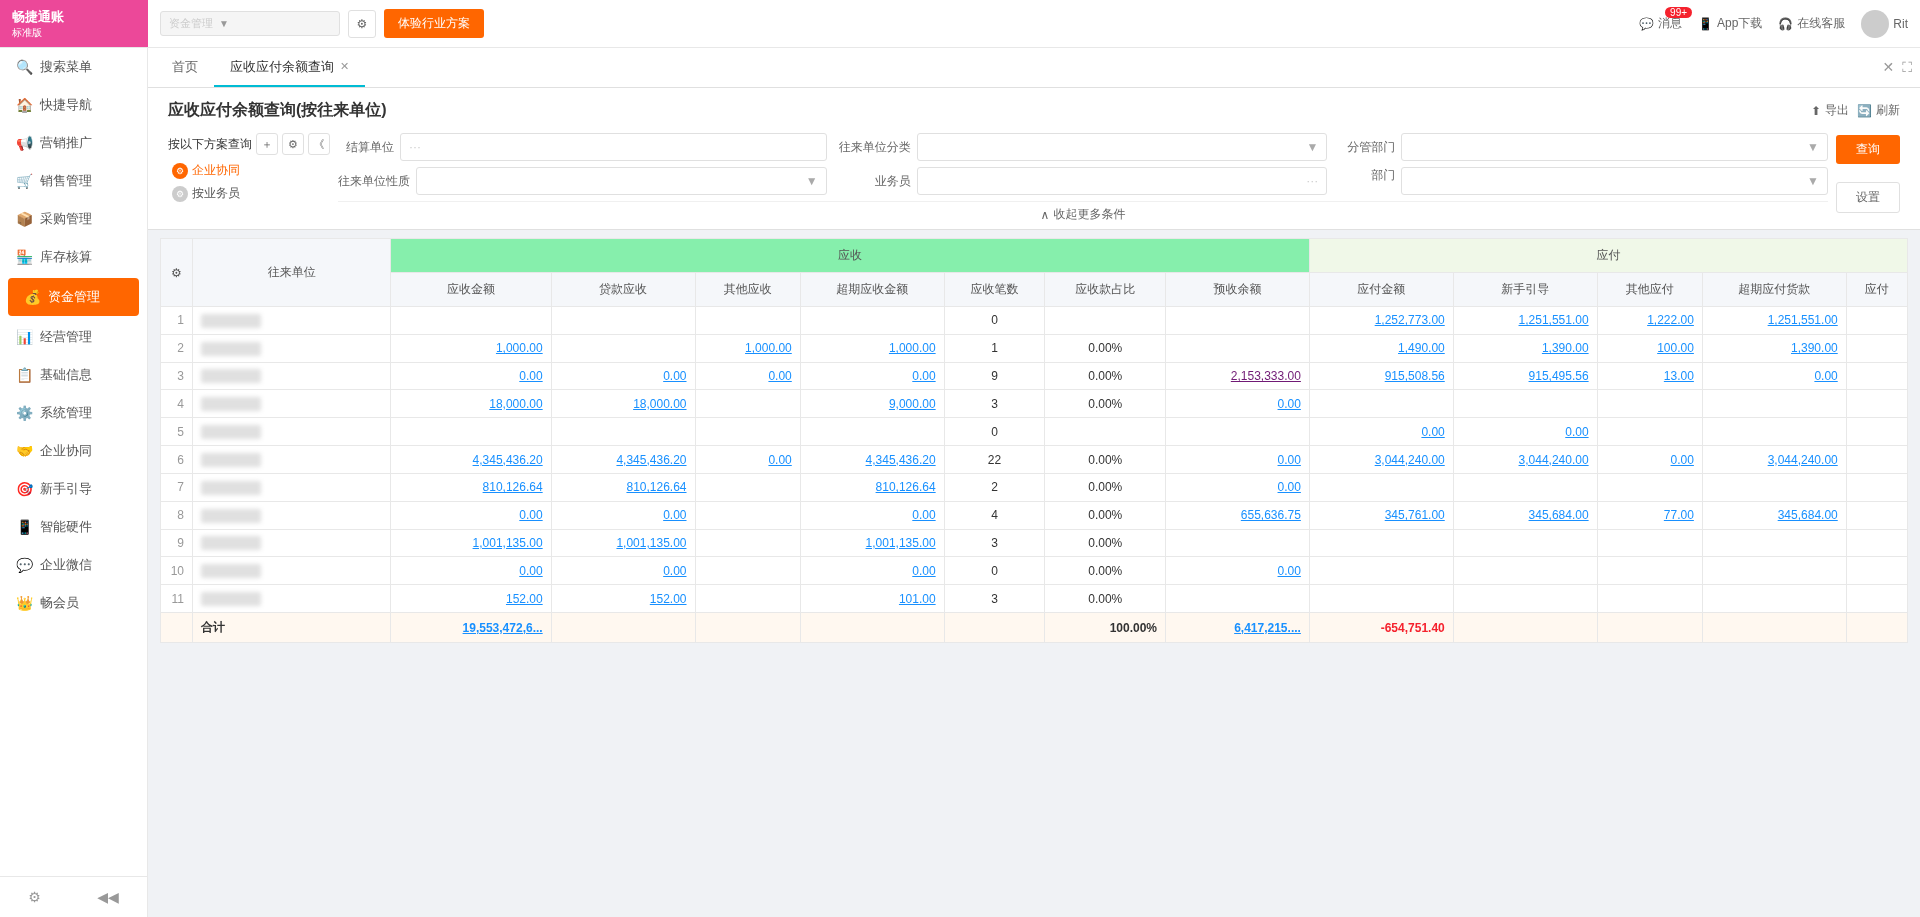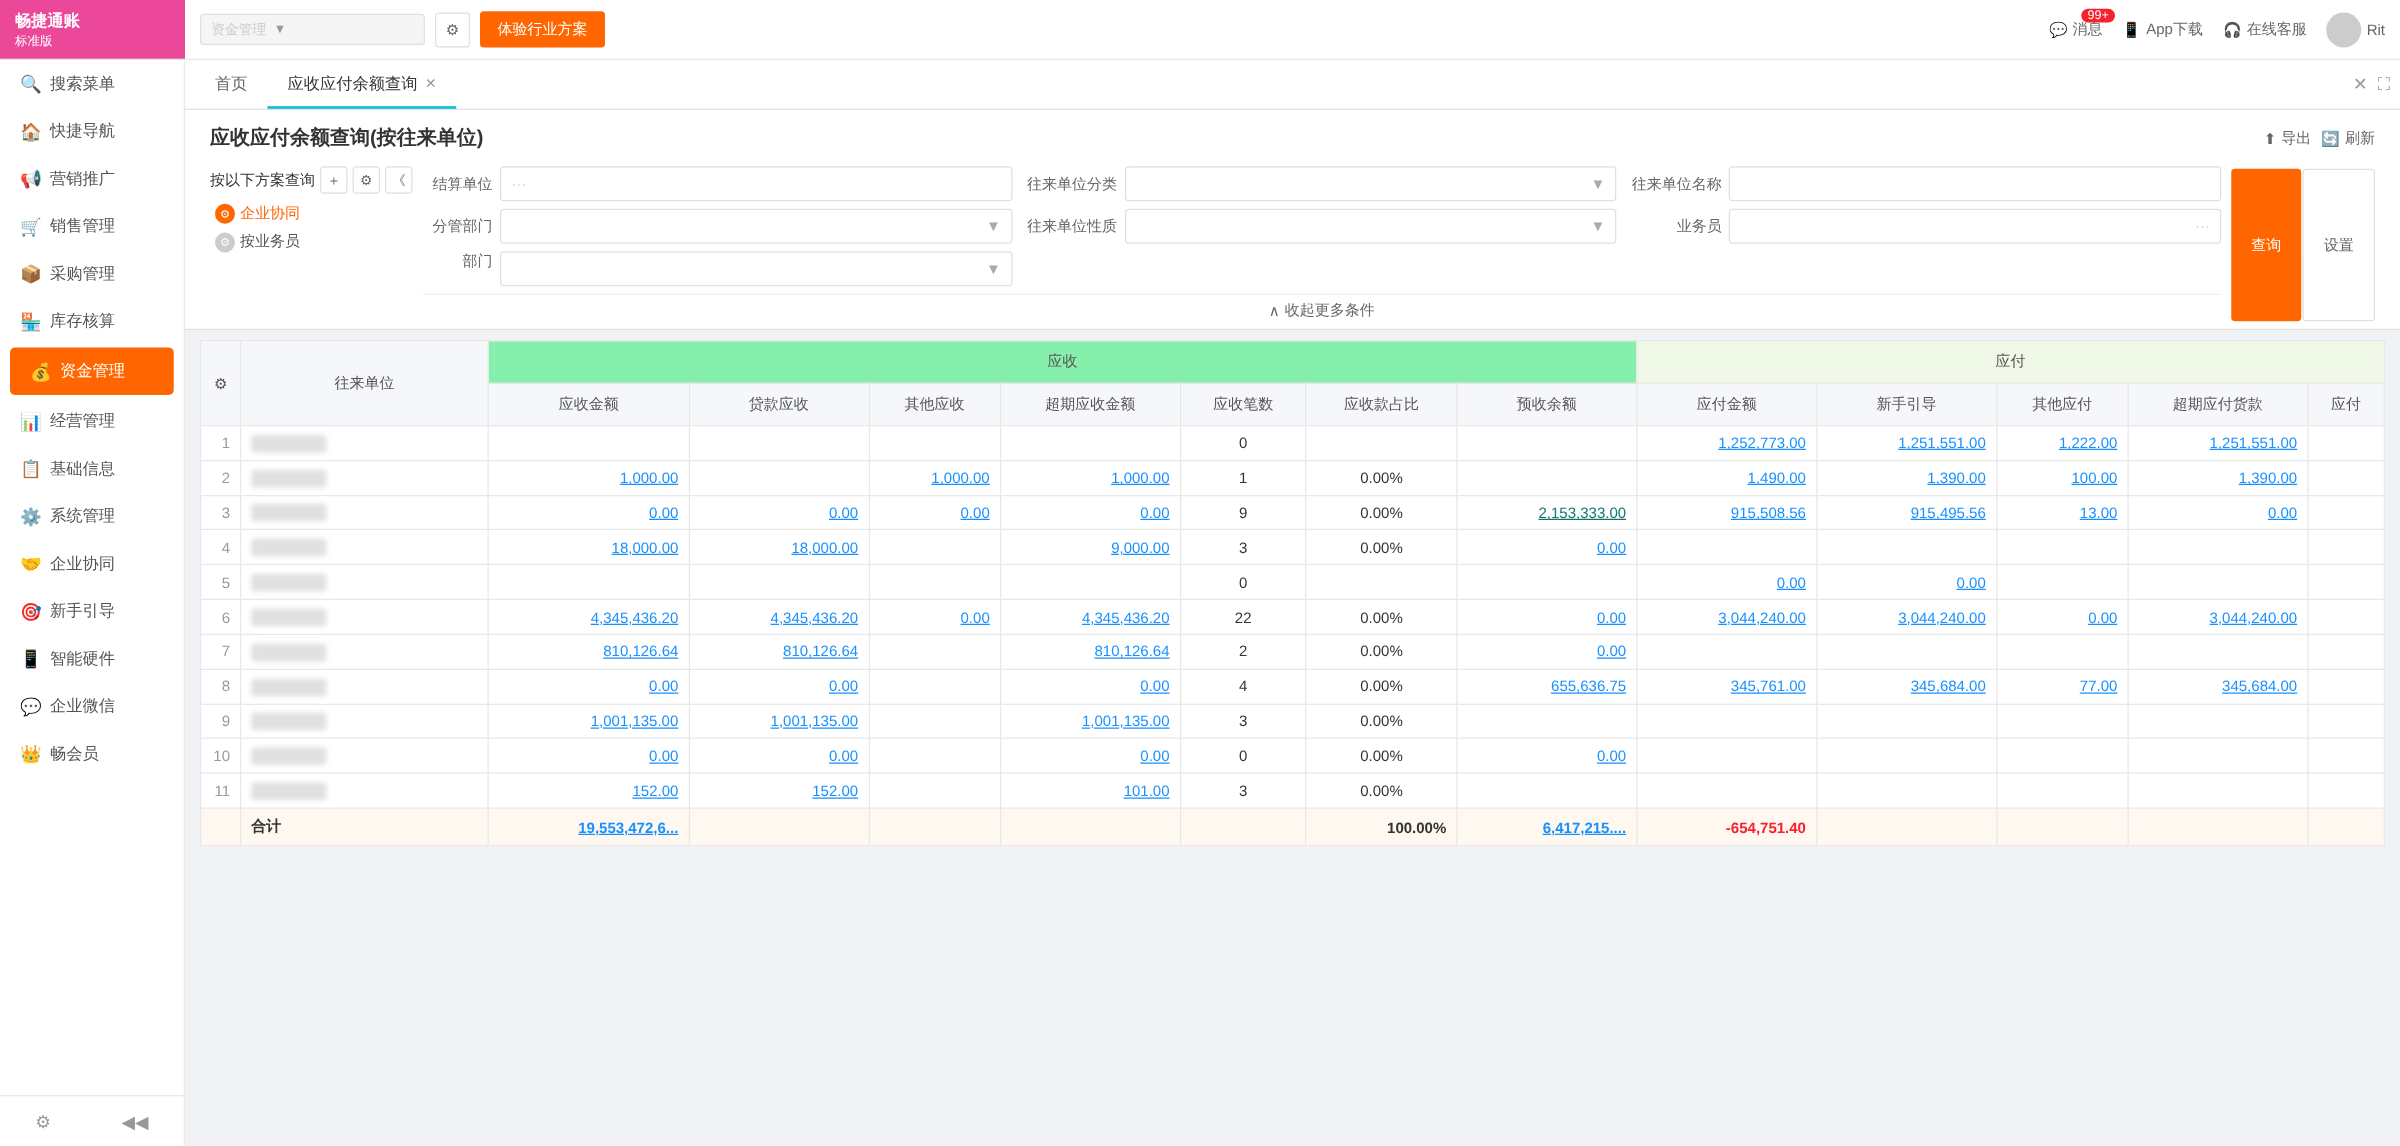--- a/index.html
+++ b/index.html
@@ -240,26 +240,20 @@
                 <span style="color:#ccc;">···</span>
               </div>
             </div>
             <div style="display:flex;align-items:center;gap:6px;">
               <span style="min-width:72px;color:#666;font-size:12px;text-align:right;">往来单位分类</span>
               <div class="filter-input">
                 <span></span>
                 <span style="color:#aaa;">▼</span>
               </div>
             </div>
-            <div style="display:flex;align-items:center;gap:6px;">
-              <span style="min-width:72px;color:#666;font-size:12px;text-align:right;">往来单位名称</span>
-              <div class="filter-input">
-                <span></span>
-              </div>
-            </div>
 
             <div style="display:flex;align-items:center;gap:6px;">
               <span style="min-width:56px;color:#666;font-size:12px;text-align:right;">分管部门</span>
               <div class="filter-input">
                 <span></span>
                 <span style="color:#aaa;">▼</span>
               </div>
             </div>
             <div style="display:flex;align-items:center;gap:6px;">
               <span style="min-width:72px;color:#666;font-size:12px;text-align:right;">往来单位性质</span>
@@ -283,21 +277,21 @@
                 <span style="color:#aaa;">▼</span>
               </div>
             </div>
           </div>
           <div style="display:flex;align-items:center;justify-content:center;border-top:1px solid #f0f0f0;padding-top:4px;cursor:pointer;color:#666;font-size:12px;">
             <span>∧</span>
             <span style="margin-left:4px;">收起更多条件</span>
           </div>
         </div>
 
-        <div style="display:flex;gap:1px;padding-top:2px;min-width:64px;">
+        <div style="display:flex;flex-direction:column;gap:18px;padding-top:2px;min-width:64px;">
           <button class="btn-query">查询</button>
           <button class="btn-settings">设置</button>
         </div>
       </div>
     </div>
 
     <div class="table-container">
       <table class="data-table">
         <thead>
           <tr>
@@ -358,21 +352,21 @@
             </tr>
             <tr>
               <td class="row-num">3</td>
               <td class="left"><span style="display:inline-block;min-width:60px;height:14px;background:#e0e0e0;border-radius:2px;filter:blur(2px);vertical-align:middle;"></span></td>
               <td><span class="link-val" style="text-decoration:underline;color:#1890ff;">0.00</span></td>
               <td><span class="link-val" style="text-decoration:underline;color:#1890ff;">0.00</span></td>
               <td><span class="link-val" style="text-decoration:underline;color:#1890ff;">0.00</span></td>
               <td><span class="link-val" style="text-decoration:underline;color:#1890ff;">0.00</span></td>
               <td style="text-align: center;">9</td>
               <td style="text-align: center;">0.00%</td>
-              <td><span class="link-val" style="text-decoration:underline;color:#0f766e;text-align:right;">2,153,333.00</span></td>
+              <td><span class="link-val" style="text-decoration:underline;color:#701a75;text-align:right;">2,153,333.00</span></td>
               <td><span class="link-val" style="text-decoration:underline;color:#1890ff;">915,508.56</span></td>
               <td><span class="link-val" style="text-decoration:underline;color:#1890ff;">915,495.56</span></td>
               <td><span class="link-val" style="text-decoration:underline;color:#1890ff;">13.00</span></td>
               <td><span class="link-val" style="text-decoration:underline;color:#1890ff;">0.00</span></td>
               <td></td>
             </tr>
             <tr>
               <td class="row-num">4</td>
               <td class="left"><span style="display:inline-block;min-width:60px;height:14px;background:#e0e0e0;border-radius:2px;filter:blur(2px);vertical-align:middle;"></span></td>
               <td><span class="link-val" style="text-decoration:underline;color:#1890ff;">18,000.00</span></td>

